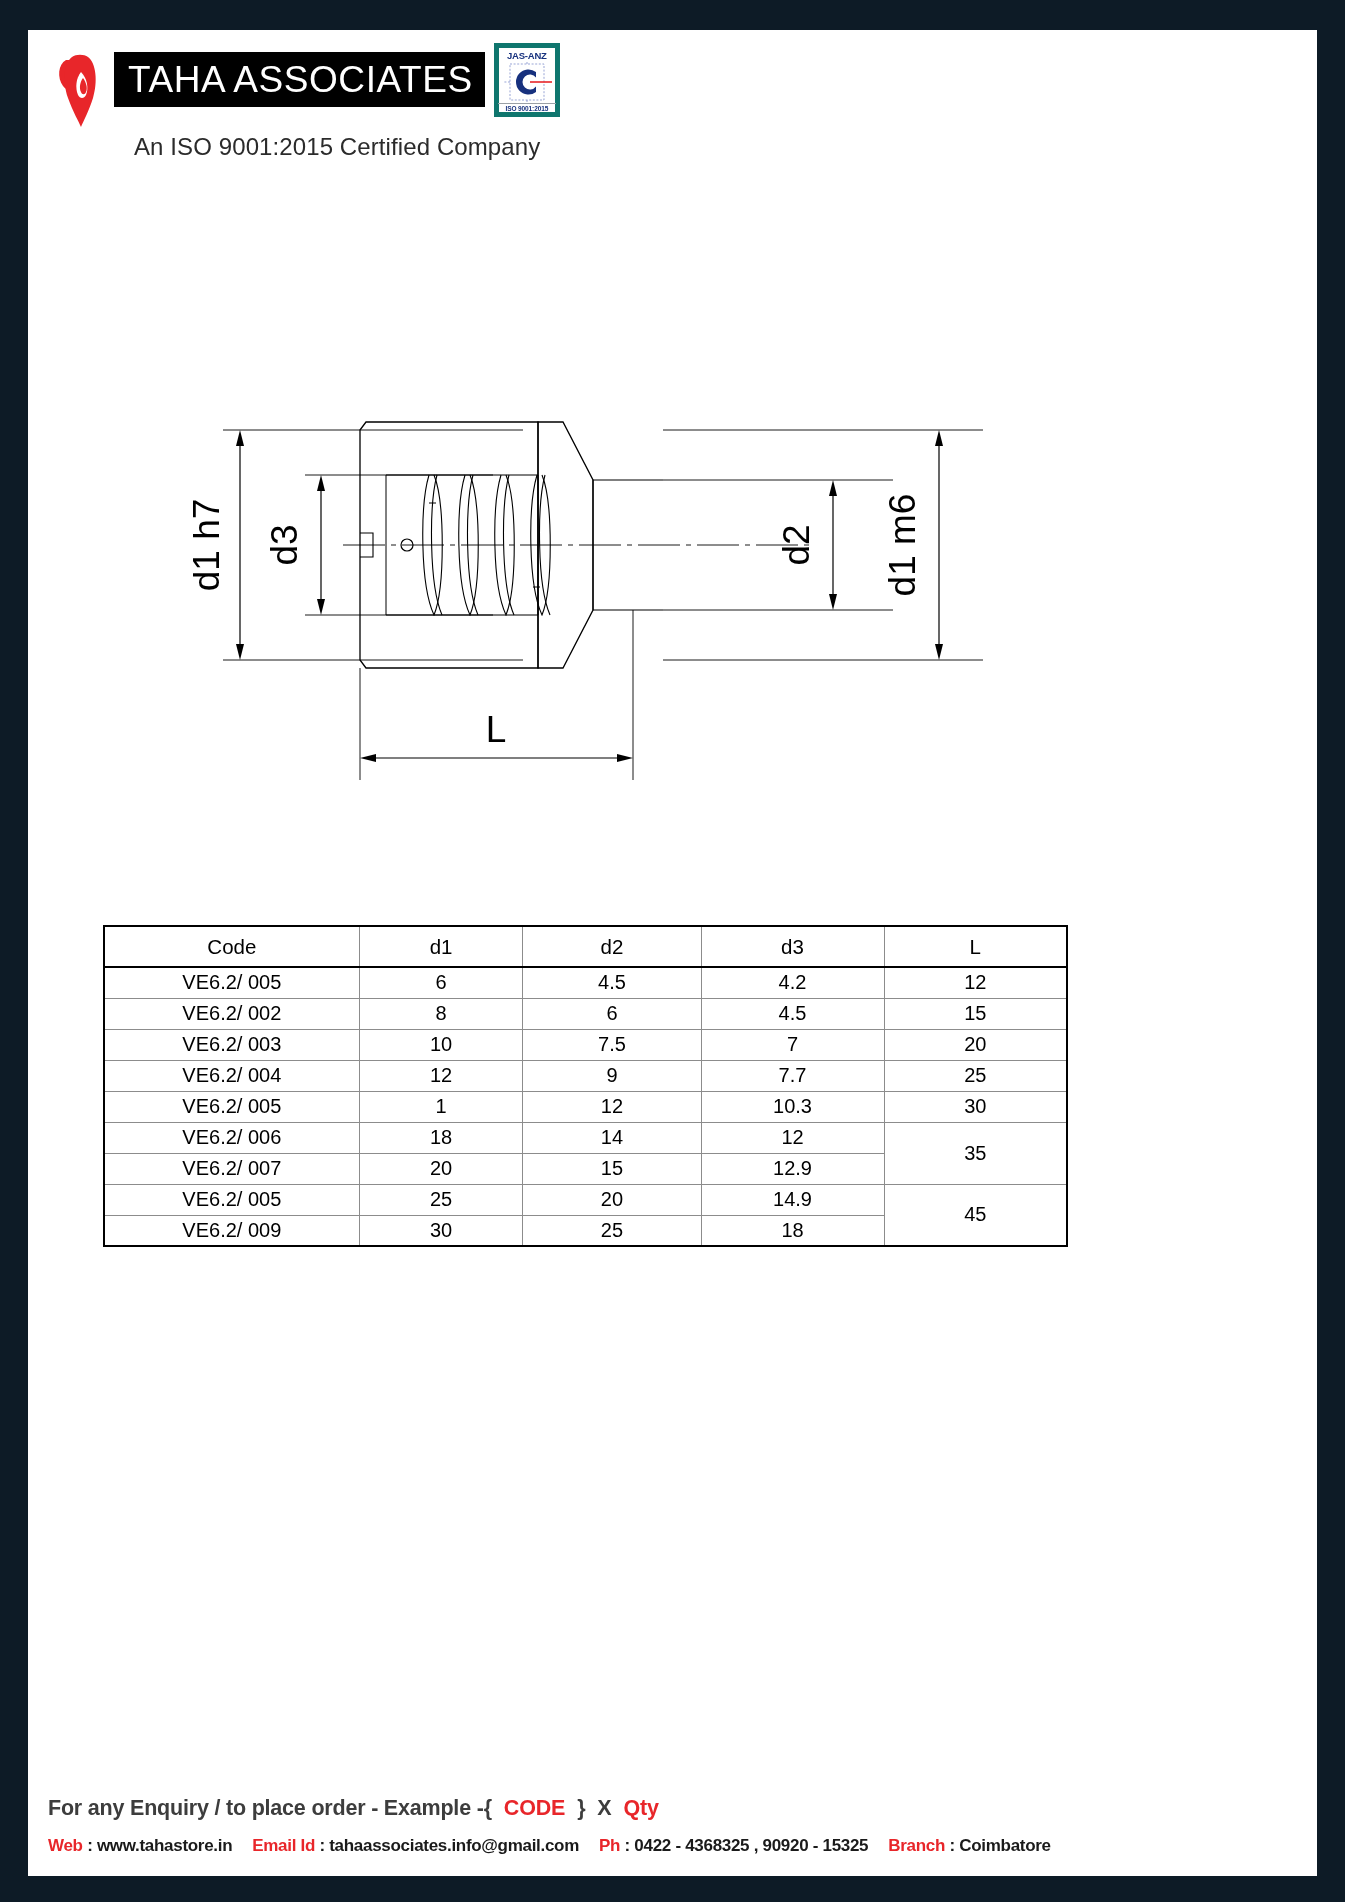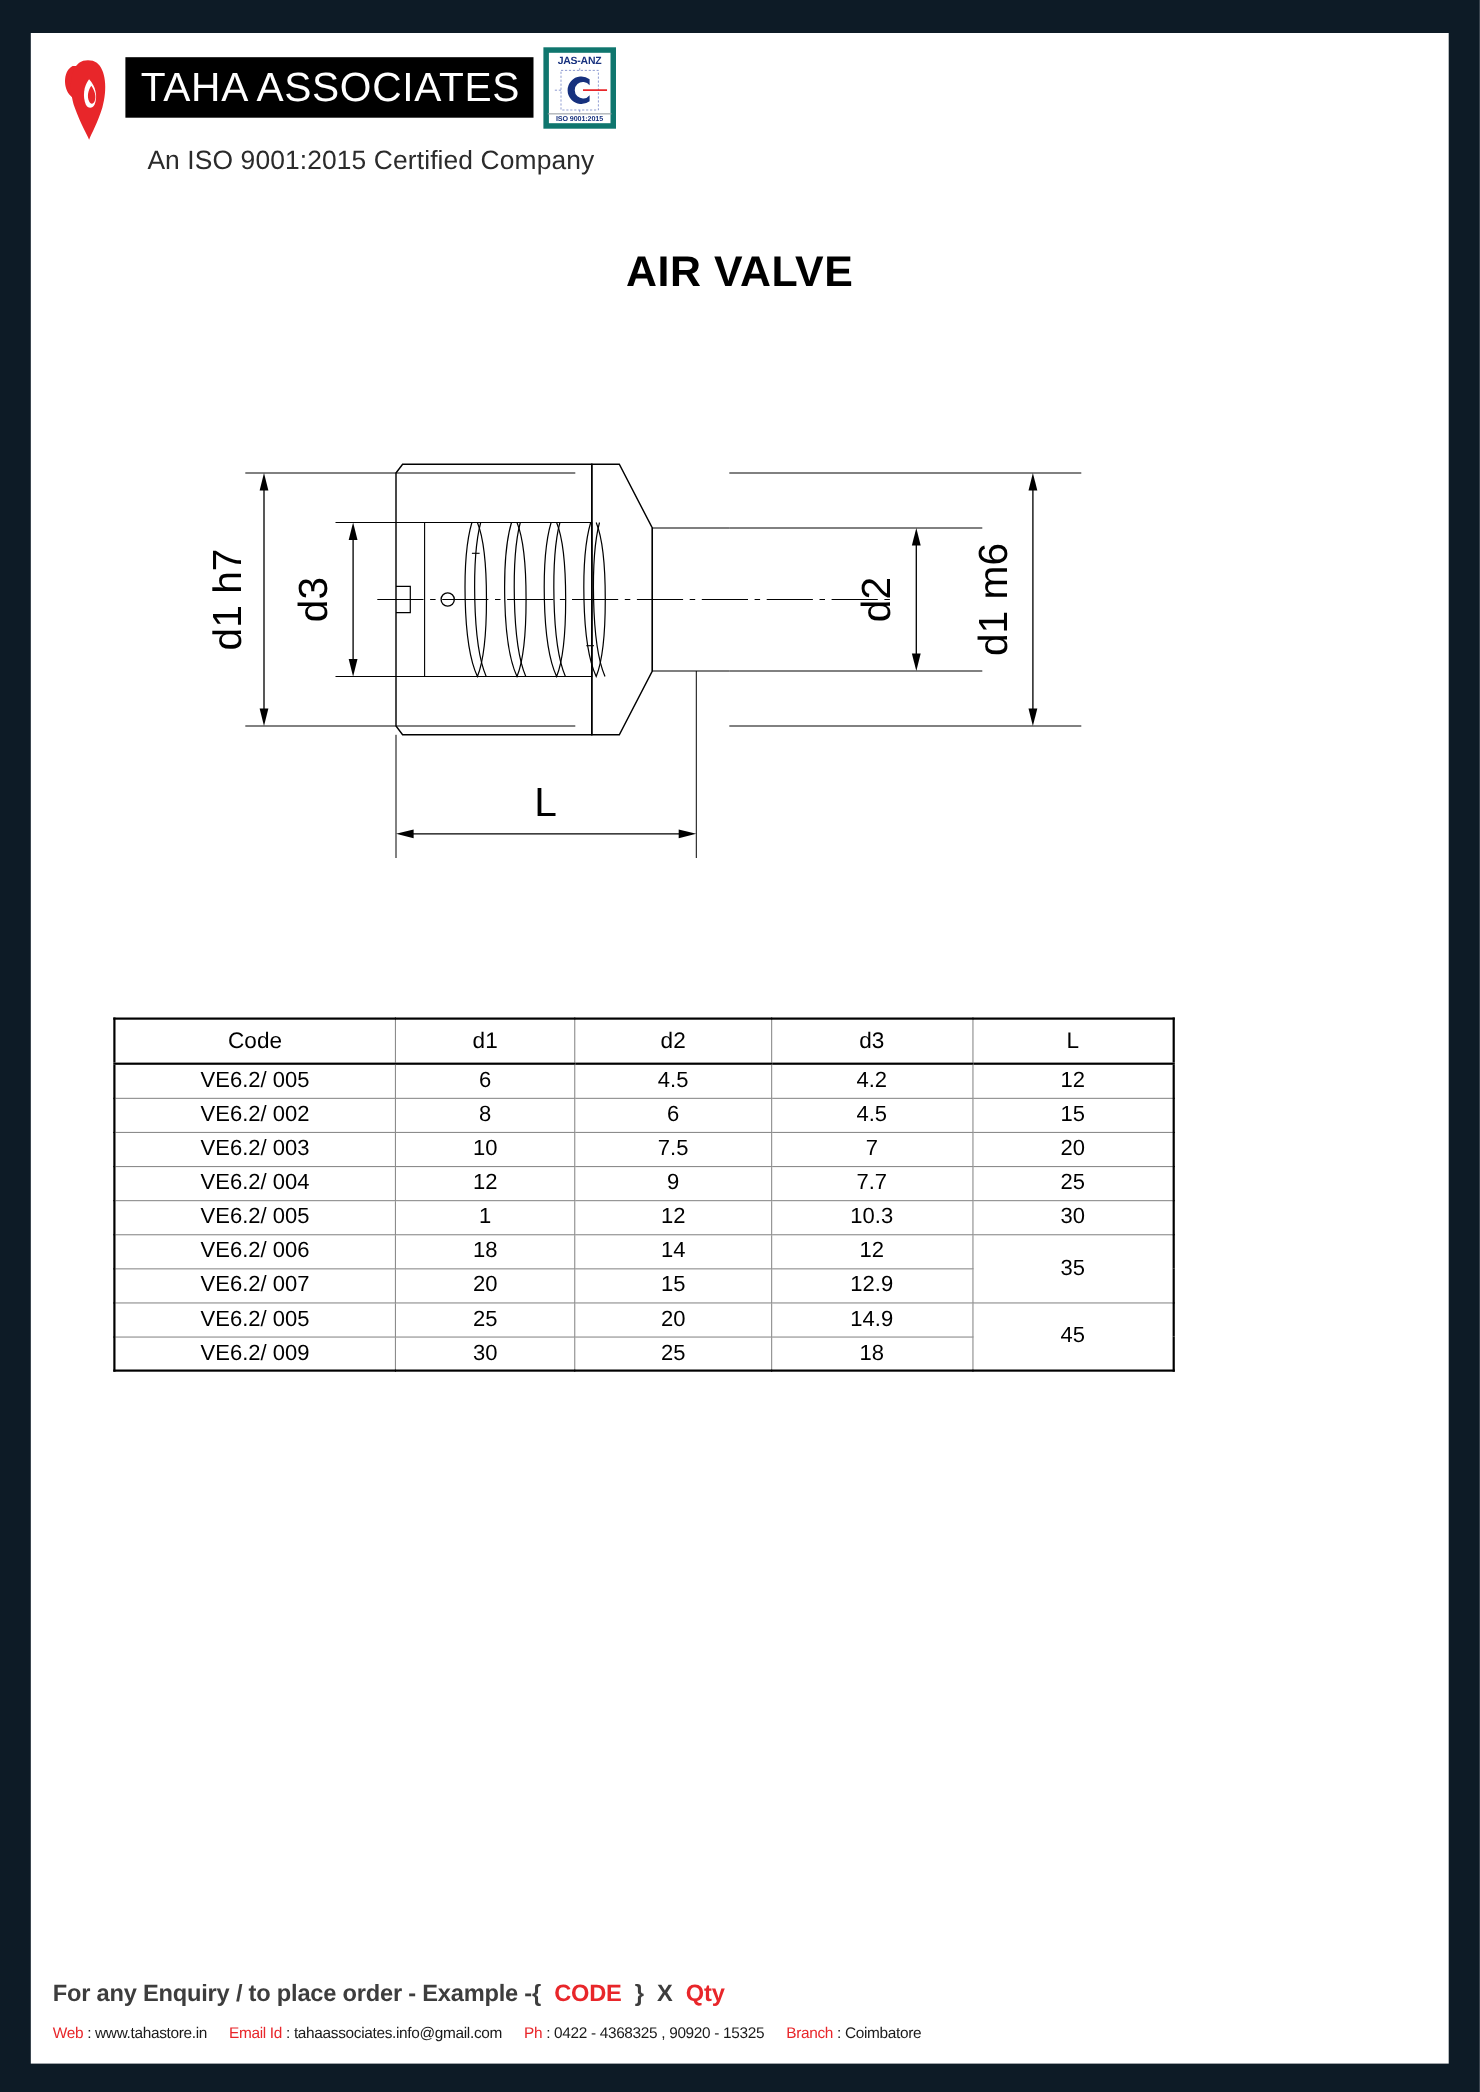--- a/index.html
+++ b/index.html
@@ -141,22 +141,22 @@
   }
   .foot-line1 {
     font-size: 21.5px;
     font-weight: bold;
     color: #3d3d3d;
     letter-spacing: -0.2px;
     margin-bottom: 15px;
     white-space: nowrap;
   }
   .foot-line2 {
-    font-size: 14px;
-    font-weight: normal;
+    font-size: 17px;
+    font-weight: bold;
     color: #1a1a1a;
     letter-spacing: -0.3px;
     white-space: nowrap;
   }
   .red { color: #e8262a; }
   .dkgrey { color: #3d3d3d; }
   .blk { color: #1a1a1a; }
   .sp { display: inline-block; width: 12px; }
   .sp-lg { display: inline-block; width: 20px; }
 </style>
@@ -196,21 +196,20 @@
             <line x1="28" y1="21" x2="50" y2="21" stroke="#E8262A" stroke-width="1.6"></line>
           </svg>
         </div>
         <div class="jasanz-bot">ISO 9001:2015</div>
       </div>
     </div>
 
     <div class="iso-line">An ISO 9001:2015 Certified Company</div>
   </div>
 
-  <div class="title">AIR VALVE</div>
 
   <div class="drawing">
     <svg width="960" height="420" viewBox="0 0 960 420">
       <g stroke="#000" fill="none" stroke-width="1.2">
 
         <line x1="30" y1="70" x2="330" y2="70" stroke-width="0.9"></line>
         <line x1="30" y1="300" x2="330" y2="300" stroke-width="0.9"></line>
 
         <line x1="47" y1="74" x2="47" y2="296"></line>
         <polygon points="47,70 43,86 51,86" fill="#000" stroke="none"></polygon>

